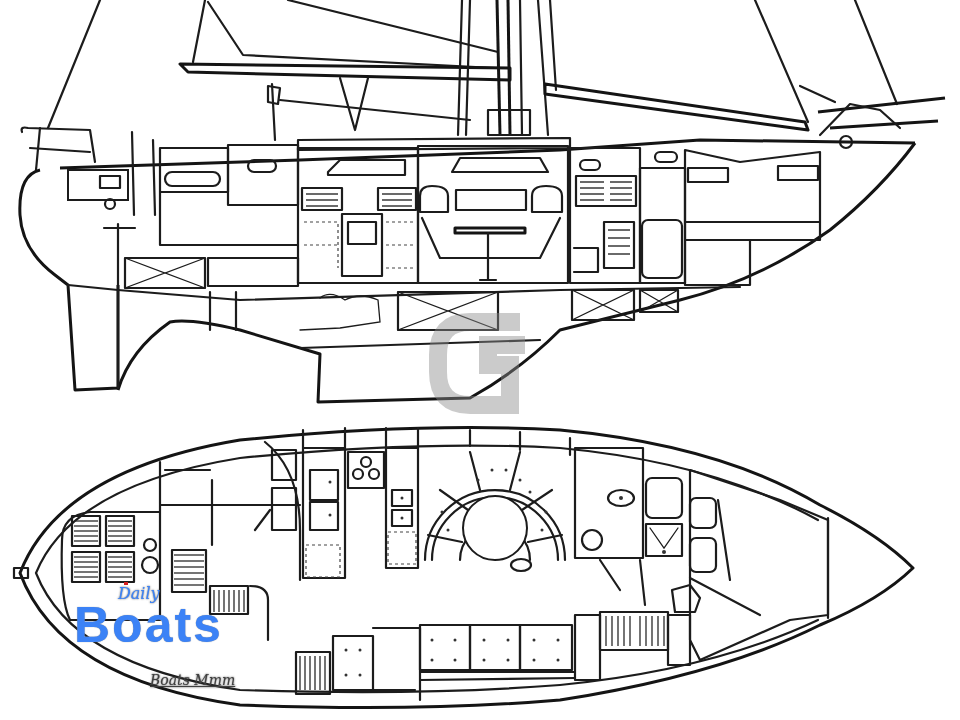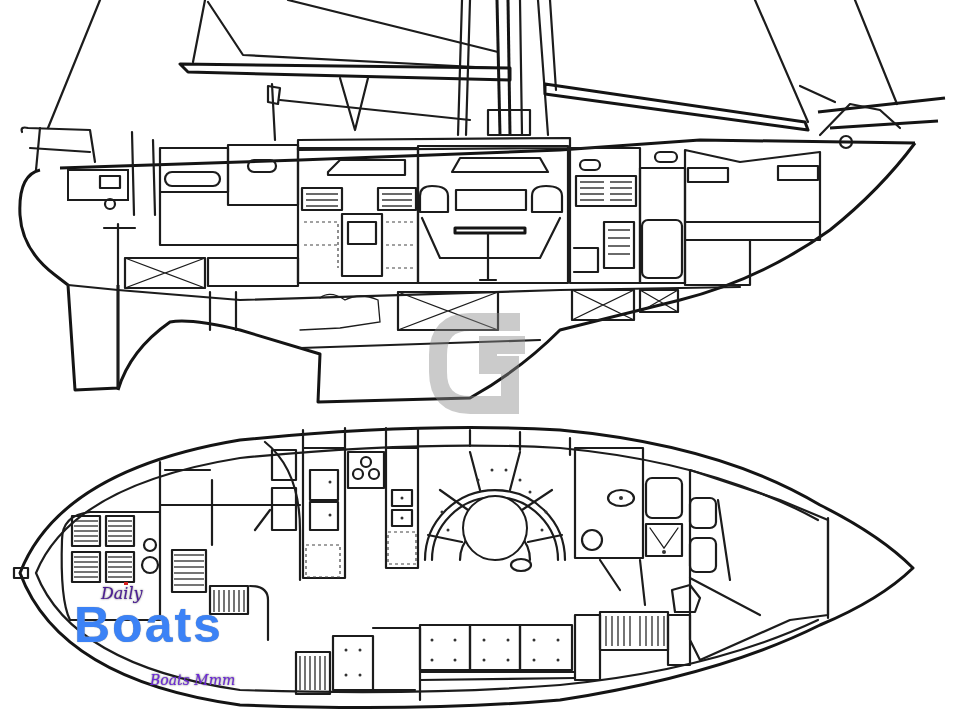--- a/index.html
+++ b/index.html
@@ -5,23 +5,23 @@
   html, body { margin: 0; padding: 0; background: #ffffff; }
   body { width: 960px; height: 720px; overflow: hidden; position: relative; font-family: "DejaVu Sans", sans-serif; }
   #drawing { position: absolute; left: 0; top: 0; width: 960px; height: 720px; }
   .ln { fill: none; stroke: #1c1c1c; stroke-width: 2.2; stroke-linejoin: round; stroke-linecap: round; }
   .ln-thin { fill: none; stroke: #1c1c1c; stroke-width: 1.3; stroke-linecap: round; }
   .ln-thick { fill: none; stroke: #141414; stroke-width: 3; stroke-linejoin: round; }
   .fill-w { fill: #ffffff; stroke: #1c1c1c; stroke-width: 2; }
   .hatch { stroke: #2a2a2a; stroke-width: 1.4; }
   .dot { fill: #333; }
   .dash { fill: none; stroke: #444; stroke-width: 1.2; stroke-dasharray: 3 3; }
-  .wm-daily { position: absolute; left: 101px; top: 584px; font-family: "DejaVu Serif", serif; font-style: italic; font-size: 16px; color: #4c1d95; text-shadow: 0 0 2px #555; }
+  .wm-daily { position: absolute; left: 118px; top: 584px; font-family: "DejaVu Serif", serif; font-style: italic; font-size: 16px; color: #3b82f6; text-shadow: 0 0 2px #555; }
   .wm-boats { position: absolute; left: 74px; top: 600px; font-family: "Liberation Sans", sans-serif; font-weight: bold; font-size: 50px; letter-spacing: 2px; color: #3b82f6; text-shadow: 0 0 1px #888; line-height: 1; }
-  .wm-tag { position: absolute; left: 150px; top: 672px; font-family: "DejaVu Serif", serif; font-style: italic; font-size: 14px; color: #6d28d9; text-shadow: 0 0 2px #444; }
+  .wm-tag { position: absolute; left: 150px; top: 672px; font-family: "DejaVu Serif", serif; font-style: italic; font-size: 14px; color: #404040; text-shadow: 0 0 2px #444; text-decoration: underline; }
   .wm-red { position: absolute; left: 124px; top: 582px; width: 4px; height: 3px; background: #d42020; }
 </style>
 </head>
 <body>
 
 <svg id="drawing" viewBox="0 0 960 720" xmlns="http://www.w3.org/2000/svg">
 
   <g>
 
     <path class="ln" d="M100 0 L48 128"></path>

